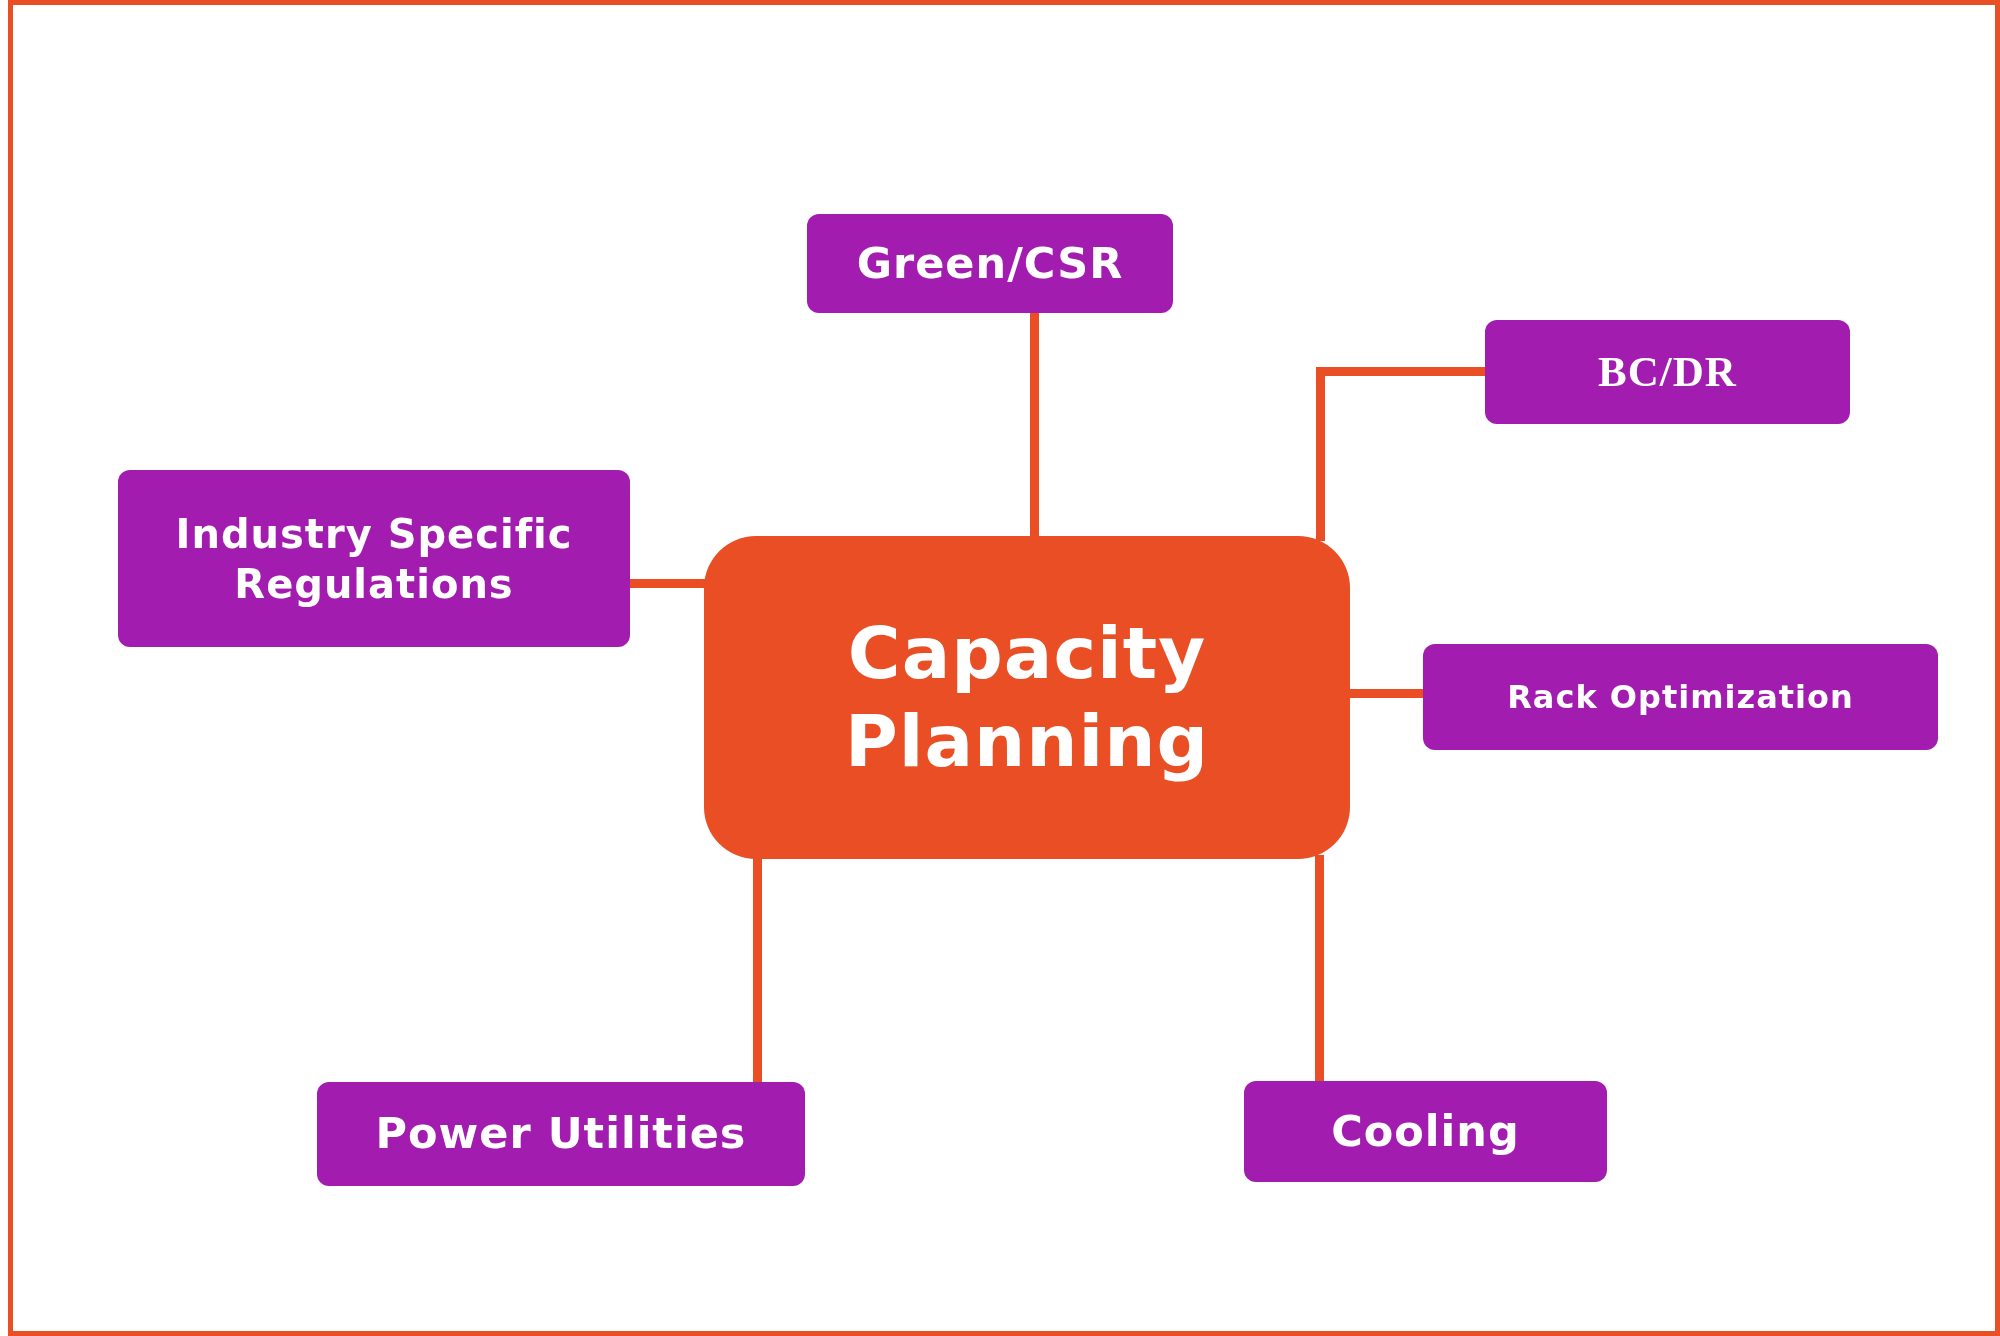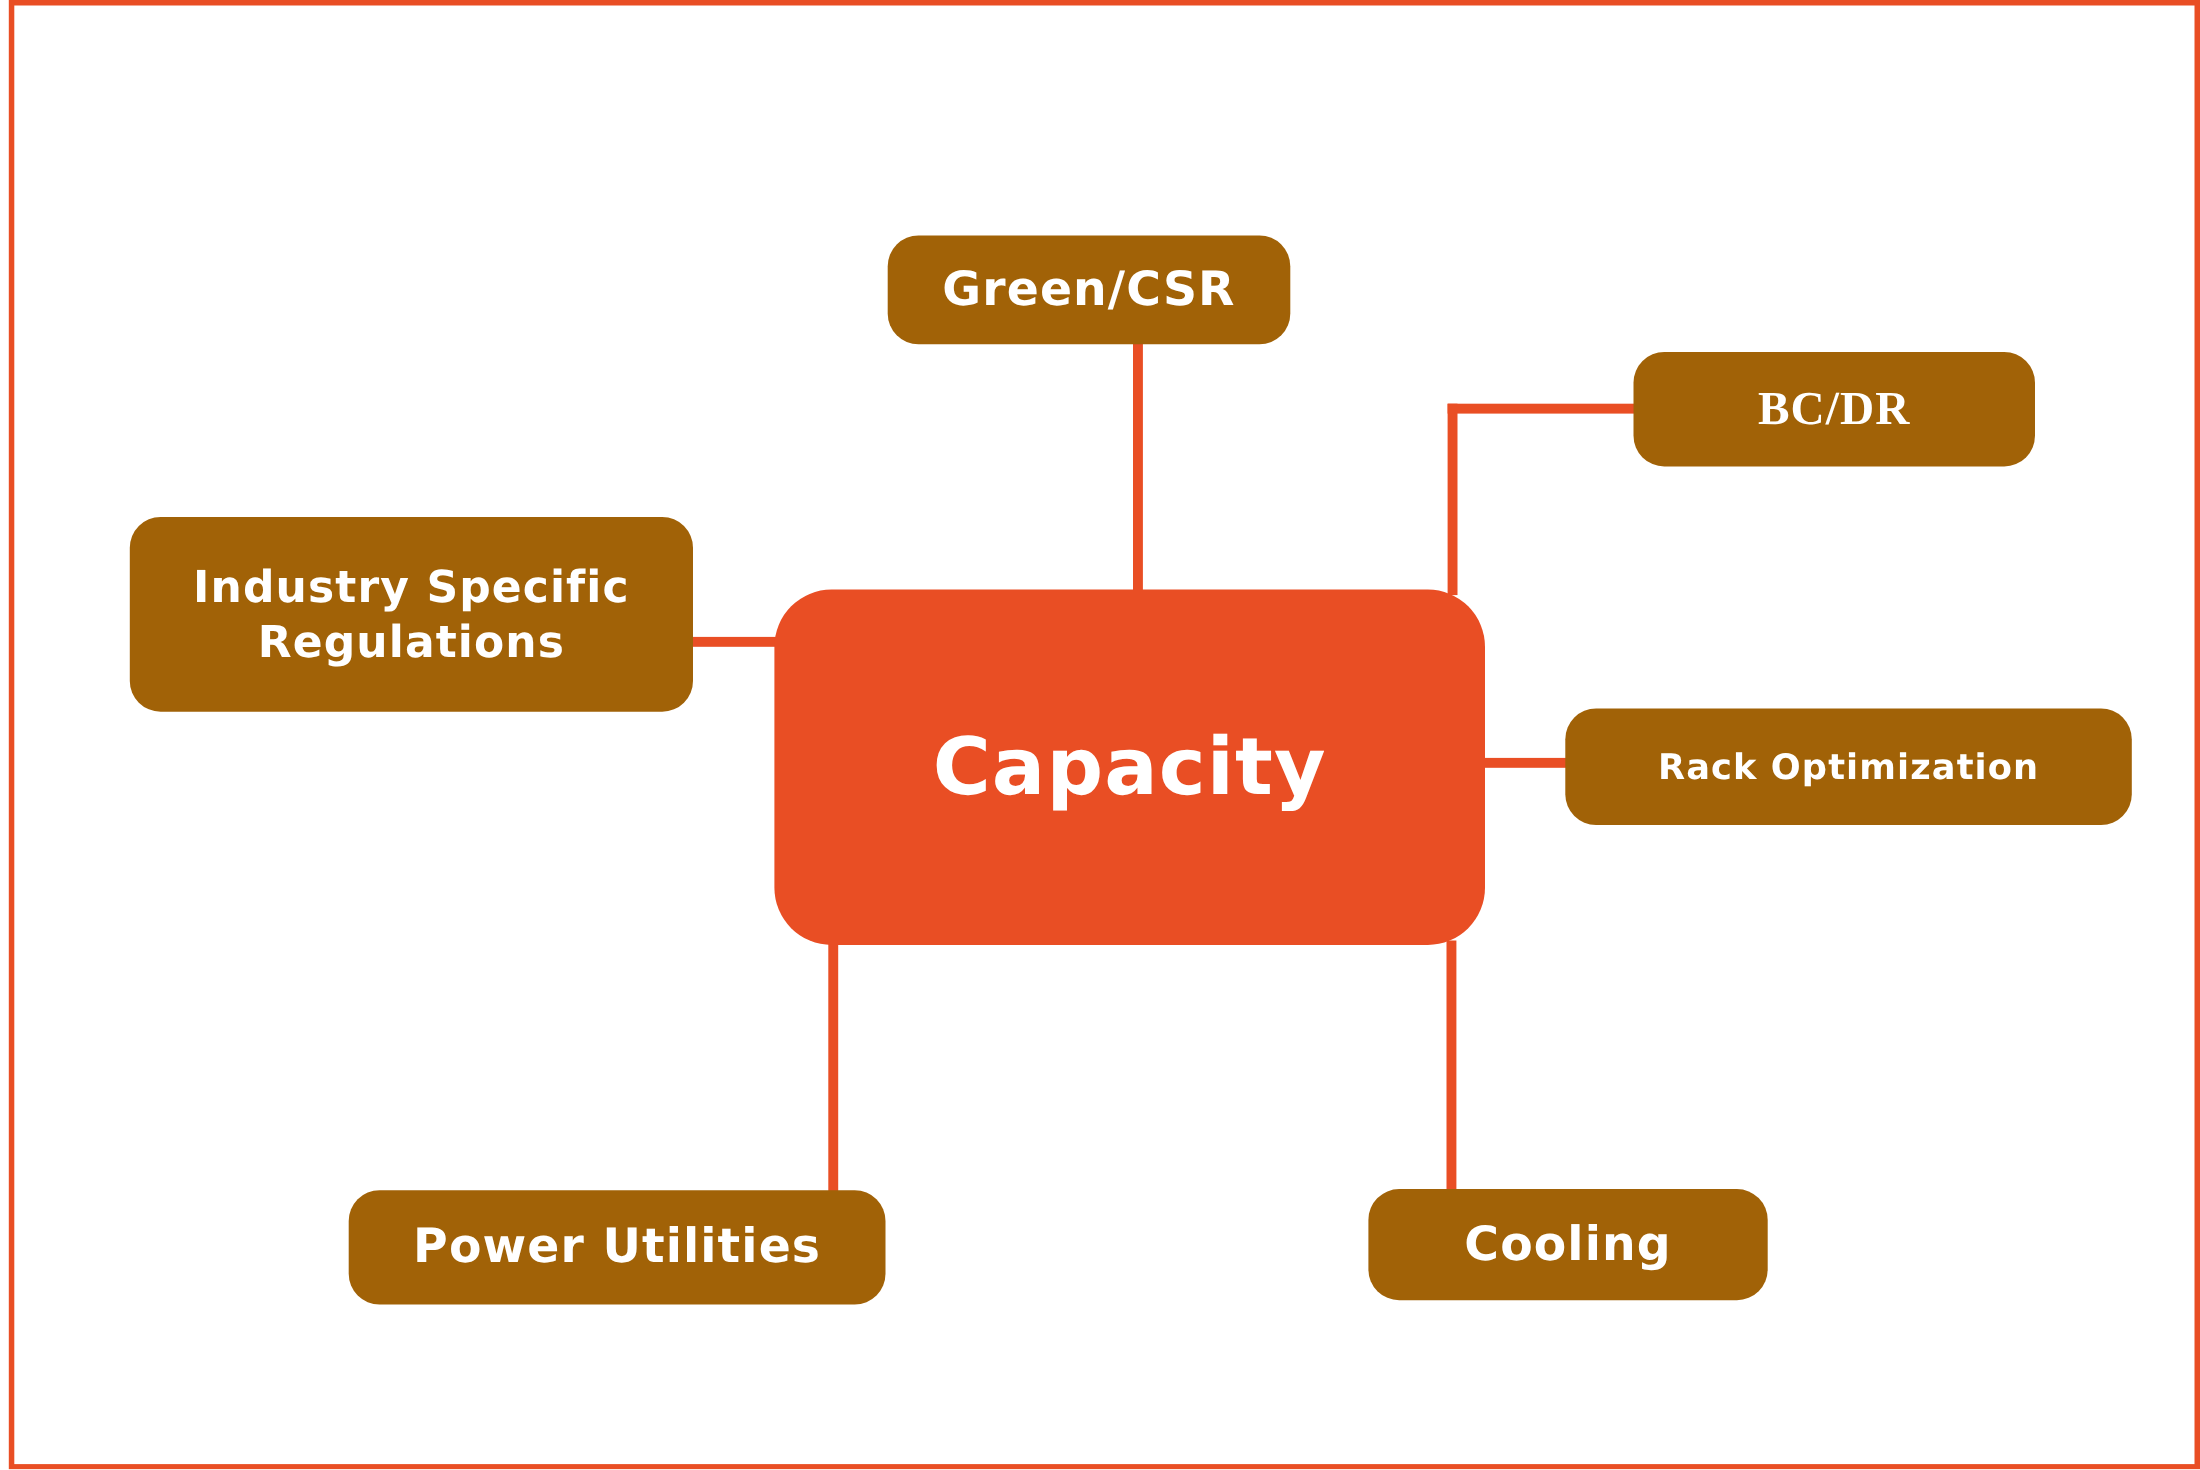--- a/index.html
+++ b/index.html
@@ -28,21 +28,21 @@
   
   .center-node{
     position:absolute;left:704px;top:536px;width:646px;height:323px;
     background:#E94E24;border-radius:52px;
     display:flex;flex-direction:column;align-items:center;justify-content:center;
     color:#ffffff;font-weight:bold;font-size:72px;line-height:1.21;
     letter-spacing:1px;text-align:center;
   }
   
   .node{
-    position:absolute;background:#a16207;border-radius:28px;
+    position:absolute;background:#a21caf;border-radius:12px;
     display:flex;align-items:center;justify-content:center;
     color:#ffffff;font-weight:bold;font-size:43px;letter-spacing:1px;
     text-align:center;line-height:1.25;box-sizing:border-box;padding:0 22px;
   }
   .node-green   {left:807px; top:214px; width:366px;height:99px;}
   .node-bcdr    {left:1485px;top:320px; width:365px;height:104px;font-family:Liberation Serif, serif;}
   .node-isr     {left:118px; top:470px; width:512px;height:177px;font-size:40px;}
   .node-rack    {left:1423px;top:644px; width:515px;height:106px;font-size:32px;}
   .node-power   {left:317px; top:1082px;width:488px;height:104px;}
   .node-cooling {left:1244px;top:1081px;width:363px;height:101px;}
@@ -58,20 +58,21 @@
   <div class="conn conn-green"></div>
   <div class="conn conn-bcdr-v"></div>
   <div class="conn conn-bcdr-h"></div>
   <div class="conn conn-isr"></div>
   <div class="conn conn-rack"></div>
   <div class="conn conn-power"></div>
   <div class="conn conn-cooling"></div>
 
   <div class="center-node">
     <span>Capacity</span>
+    <span>Planning</span>
   </div>
 
   <div class="node node-green">
     <span>Green/CSR</span>
   </div>
 
   <div class="node node-bcdr">
     <span>BC/DR</span>
   </div>
 

